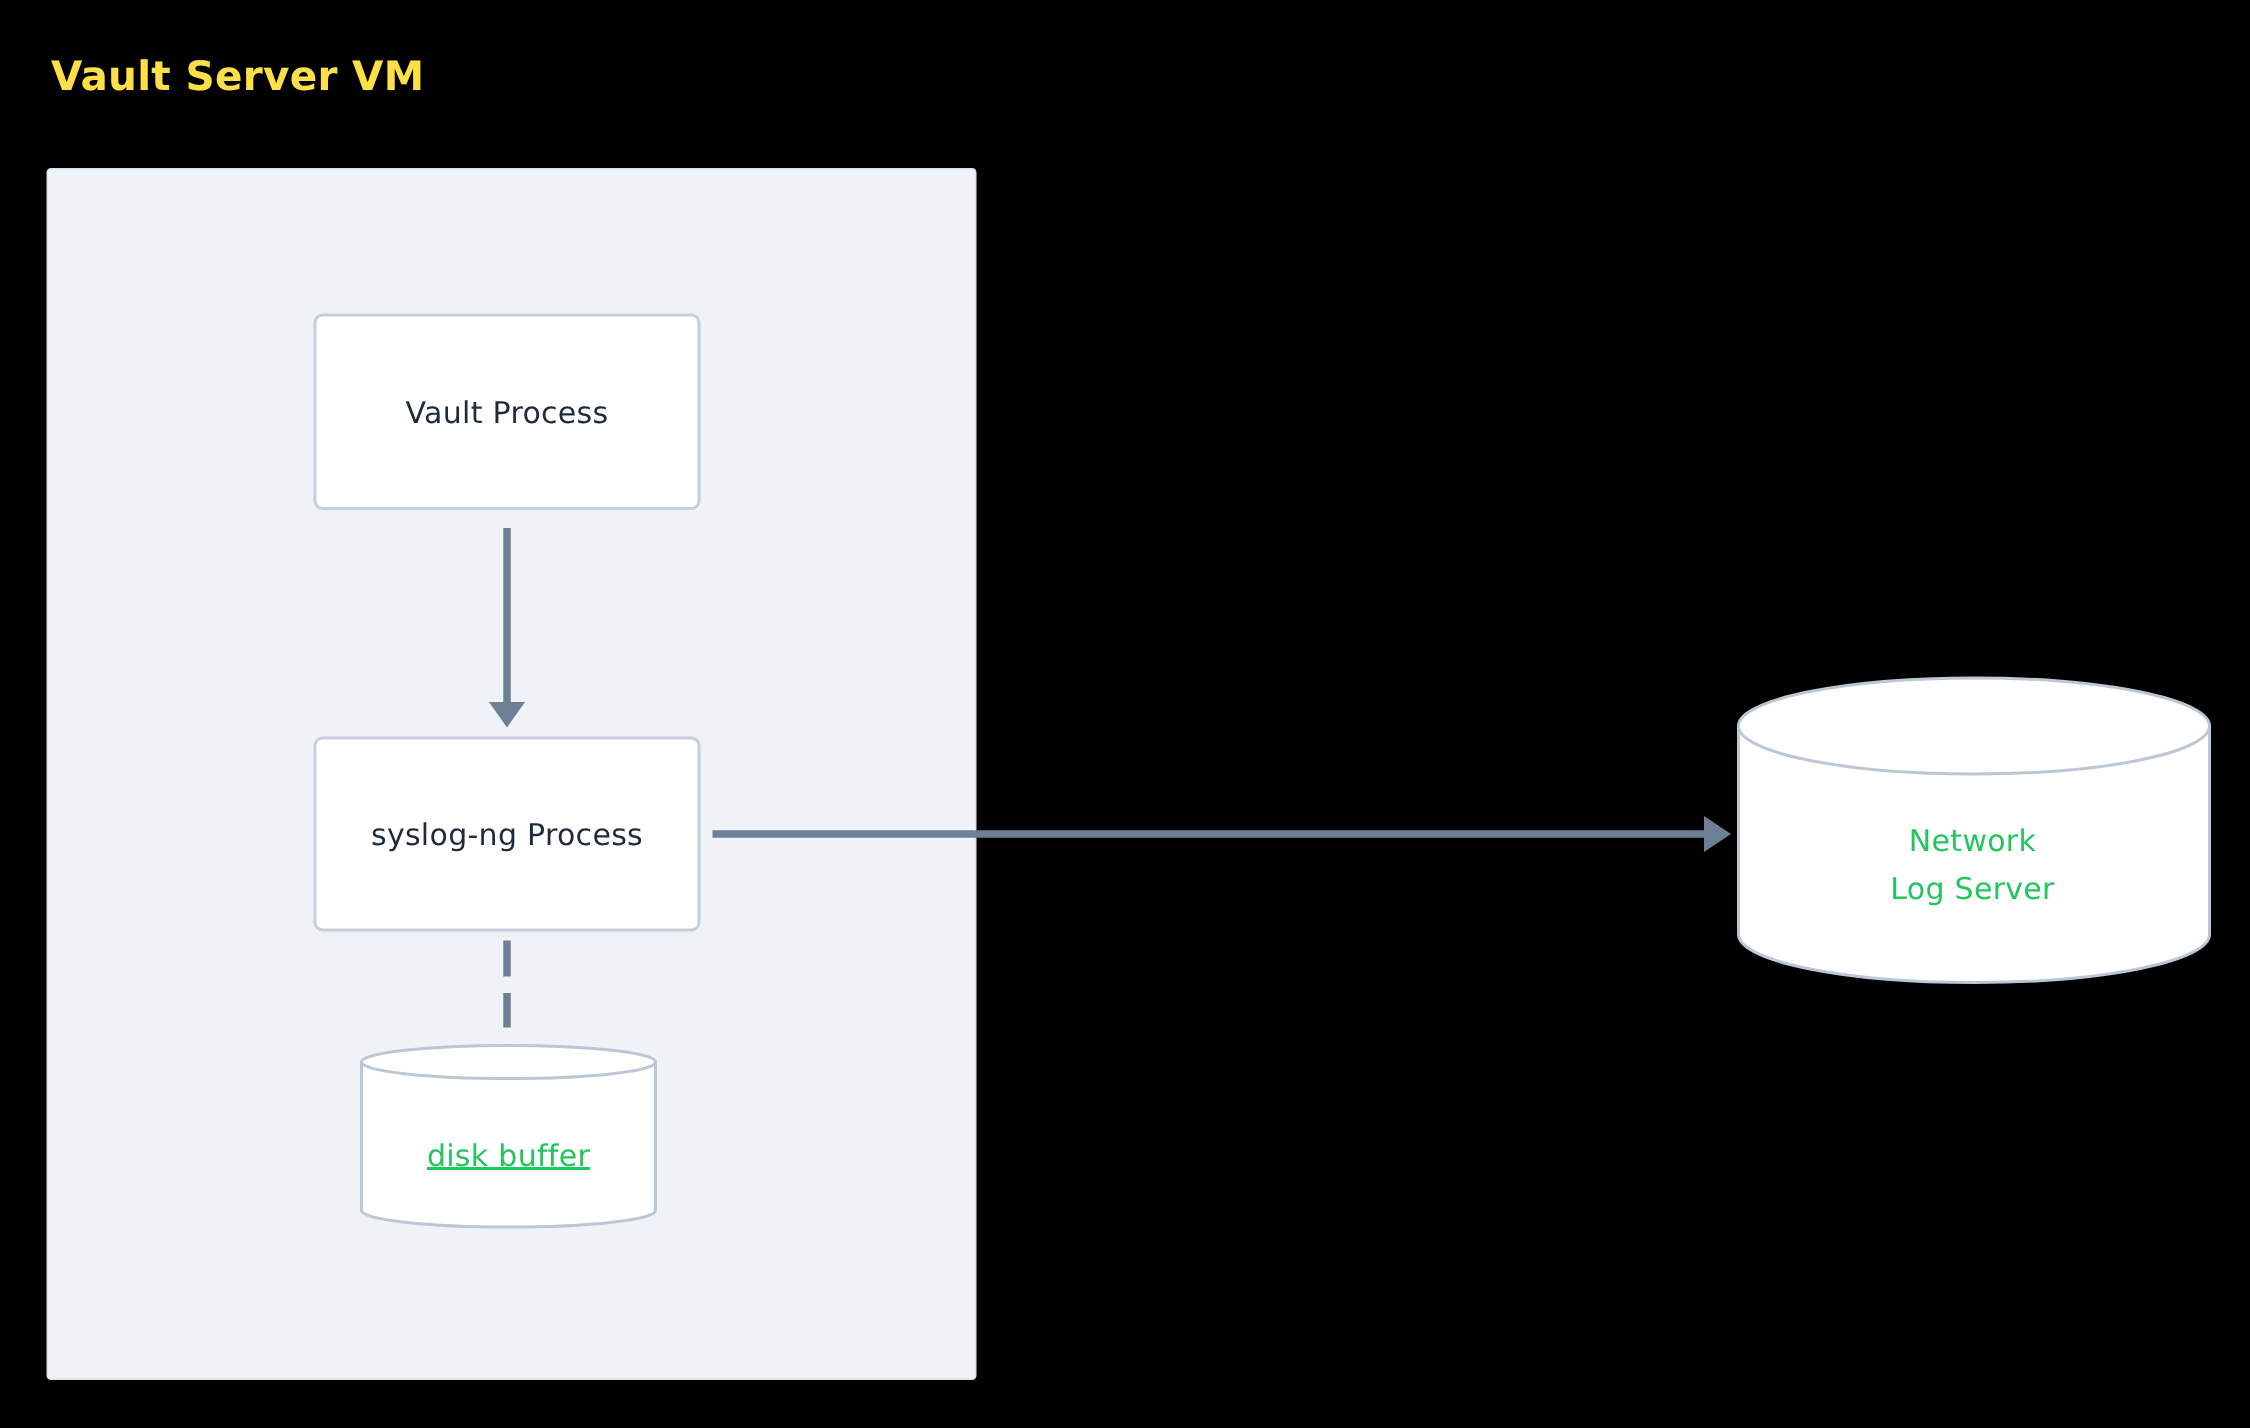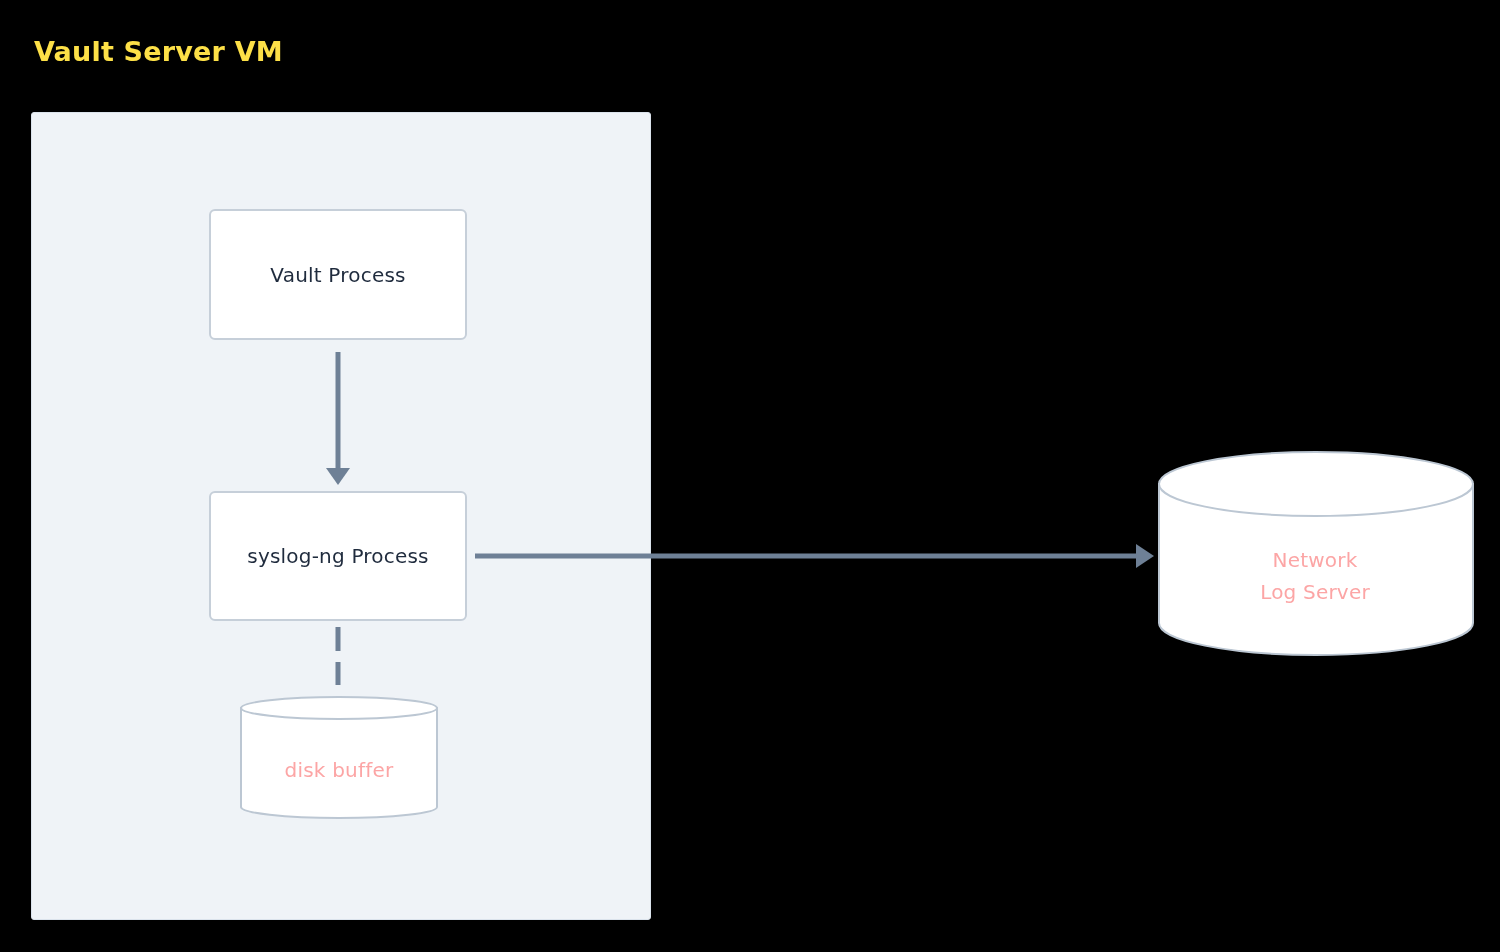--- a/index.html
+++ b/index.html
@@ -79,29 +79,30 @@
     width: 1500px;
     height: 952px;
     pointer-events: none;
   }
 
   
   .cyl-label {
     position: absolute;
     text-align: center;
     font-size: 20px;
-    color: #fca5a5;
+    color: #22c55e;
     letter-spacing: 0.2px;
     line-height: 32px;
     white-space: pre-line;
   }
   #disk-buffer-label {
     left: 241px;
     top: 754px;
     width: 196px;
+    text-decoration: underline;
   }
   #network-log-server-label {
     left: 1158px;
     top: 544px;
     width: 314px;
   }
 </style>
 </head>
 <body>
 

